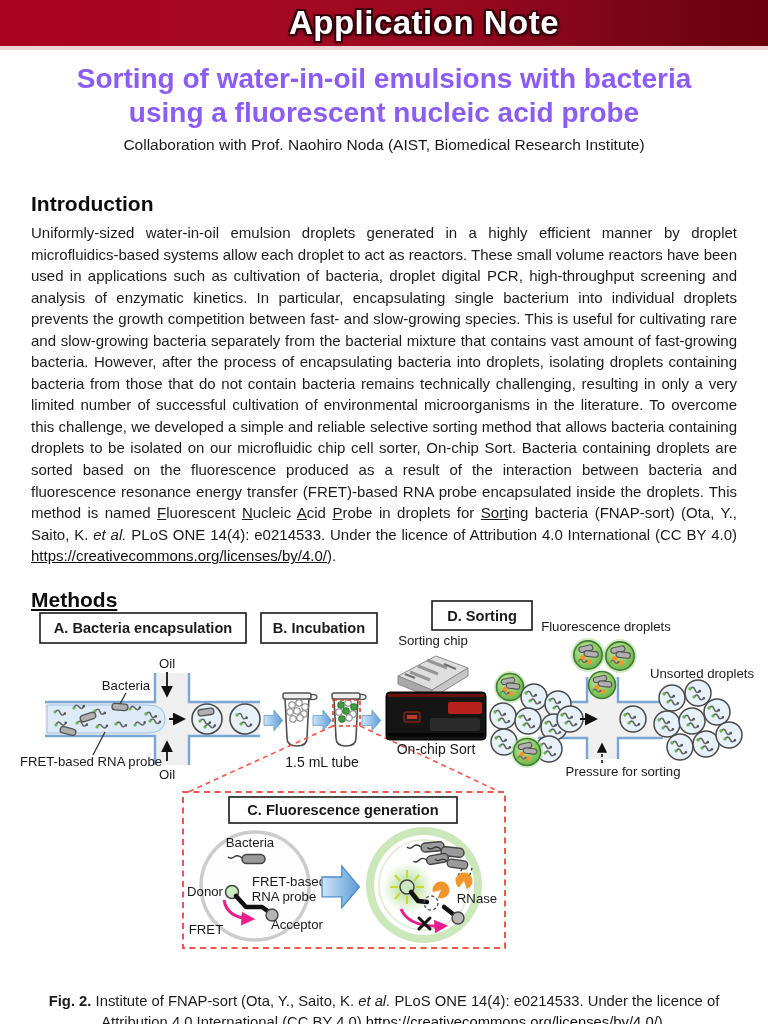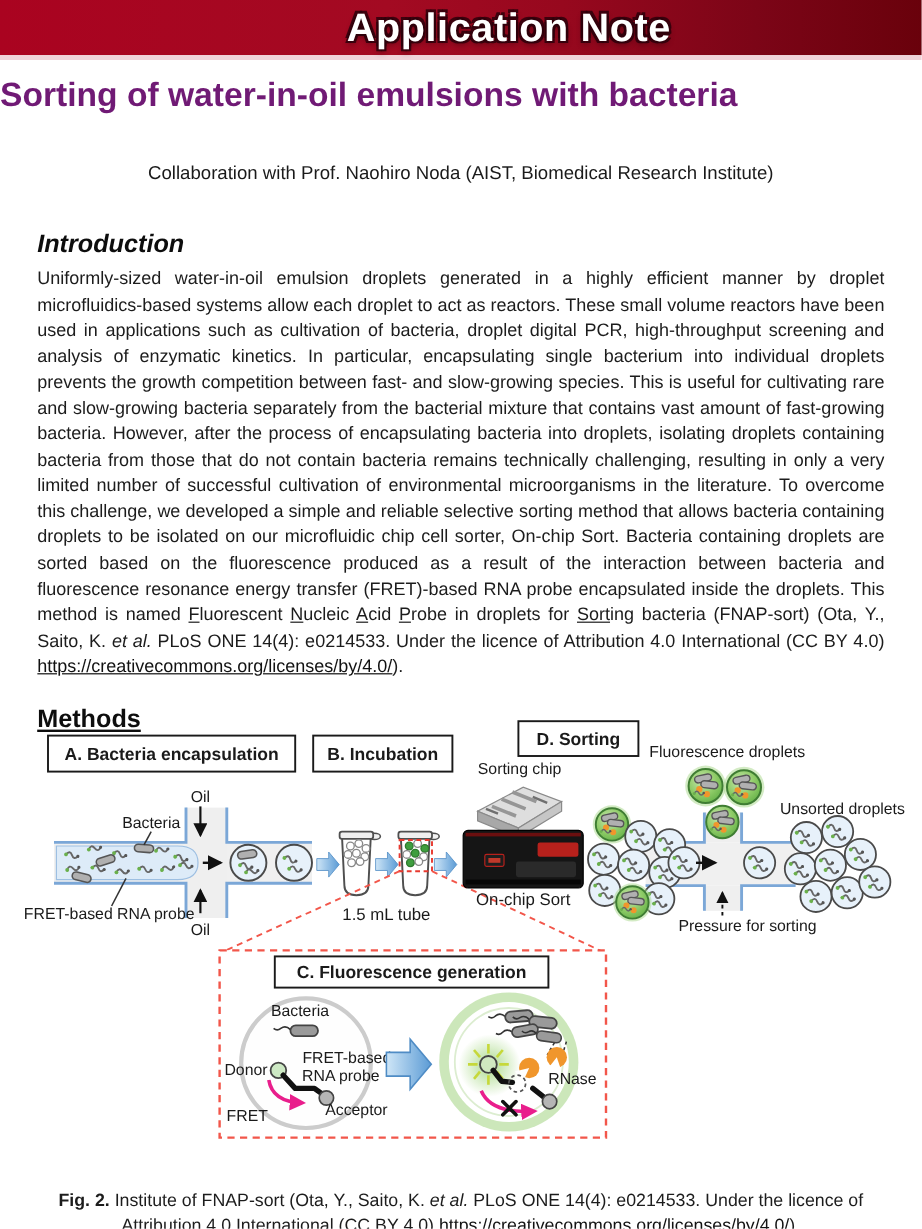--- a/index.html
+++ b/index.html
@@ -12,31 +12,31 @@
     background:linear-gradient(90deg,#aa0320 0%,#a30a22 40%,#97081e 58%,#7c0517 78%,#640008 100%);
     border-bottom:4px solid #f0d3d9;
     display:flex;align-items:center;justify-content:center;padding-left:40px;
   }
   .banner h1{
     margin:0;font-size:33px;font-weight:700;color:#ffffff;letter-spacing:.5px;
     text-shadow:-2px -2px 0 rgba(45,0,10,.85),2px -2px 0 rgba(45,0,10,.85),
                 -2px 2px 0 rgba(45,0,10,.85),2px 2px 0 rgba(45,0,10,.85),0 3px 5px rgba(0,0,0,.45);
   }
   .doc-title{
-    position:absolute;top:62px;left:0;width:768px;text-align:left;
-    font-size:28px;line-height:34px;font-weight:700;color:#701a75;
+    position:absolute;top:62px;left:0;width:768px;text-align:center;
+    font-size:28px;line-height:34px;font-weight:700;color:#8b5cf6;
   }
   .doc-subtitle{
     position:absolute;top:136px;left:0;width:768px;text-align:center;
     font-size:15.5px;color:#1a1a1a;
   }
   .sec-heading{
     position:absolute;left:31px;font-size:21px;font-weight:700;color:#0d0d0d;
   }
-  .intro-heading{top:175px;font-style:italic;}
+  .intro-heading{top:175px;}
   .methods-heading{top:571px;text-decoration:underline;}
   .intro-para{
     position:absolute;top:207px;left:31px;width:706px;height:356px;overflow:hidden;
     font-size:15px;line-height:21.55px;text-align:justify;color:#1c1c1c;
   }
   .u{text-decoration:underline;}
   .link{text-decoration:underline;color:#111;cursor:pointer;margin-top:17px;}
   .figure-svg{position:absolute;top:600px;left:0;}
   .caption{
     position:absolute;top:976px;left:32px;width:704px;text-align:center;
@@ -50,20 +50,21 @@
 </style>
 </head>
 <body>
 
 <header class="banner">
   <h1>Application Note</h1>
 </header>
 
 <div class="doc-title">
   <div>Sorting of water-in-oil emulsions with bacteria</div>
+  <div>using a fluorescent nucleic acid probe</div>
 </div>
 <div class="doc-subtitle">Collaboration with Prof. Naohiro Noda (AIST, Biomedical Research Institute)</div>
 
 <h2 class="sec-heading intro-heading">Introduction</h2>
 <p class="intro-para"><span>Uniformly-sized water-in-oil emulsion droplets generated in a highly efficient manner by droplet microfluidics-based systems allow each droplet to act as reactors. These small volume reactors have been used in applications such as cultivation of bacteria, droplet digital PCR, high-throughput screening and analysis of enzymatic kinetics. In particular, encapsulating single bacterium into individual droplets prevents the growth competition between fast- and slow-growing species. This is useful for cultivating rare and slow-growing bacteria separately from the bacterial mixture that contains vast amount of fast-growing bacteria. However, after the process of encapsulating bacteria into droplets, isolating droplets containing bacteria from those that do not contain bacteria remains technically challenging, resulting in only a very limited number of successful cultivation of environmental microorganisms in the literature. To overcome this challenge, we developed a simple and reliable selective sorting method that allows bacteria containing droplets to be isolated on our microfluidic chip cell sorter, On-chip Sort. Bacteria containing droplets are sorted based on the fluorescence produced as a result of the interaction between bacteria and fluorescence resonance energy transfer (FRET)-based RNA probe encapsulated inside the droplets. This method is named </span><span class="u">F</span><span>luorescent </span><span class="u">N</span><span>ucleic </span><span class="u">A</span><span>cid </span><span class="u">P</span><span>robe in droplets for </span><span class="u">Sort</span><span>ing bacteria (FNAP-sort) (Ota, Y., Saito, K. </span><span style="font-style: italic;">et al.</span><span> PLoS ONE 14(4): e0214533. Under the licence of Attribution 4.0 International (CC BY 4.0) </span><span class="link">https://creativecommons.org/licenses/by/4.0/</span><span>).</span></p>
 
 <h2 class="sec-heading methods-heading">Methods</h2>
 
 <svg class="figure-svg" width="768" height="372" viewBox="0 0 768 372">
   <defs>

